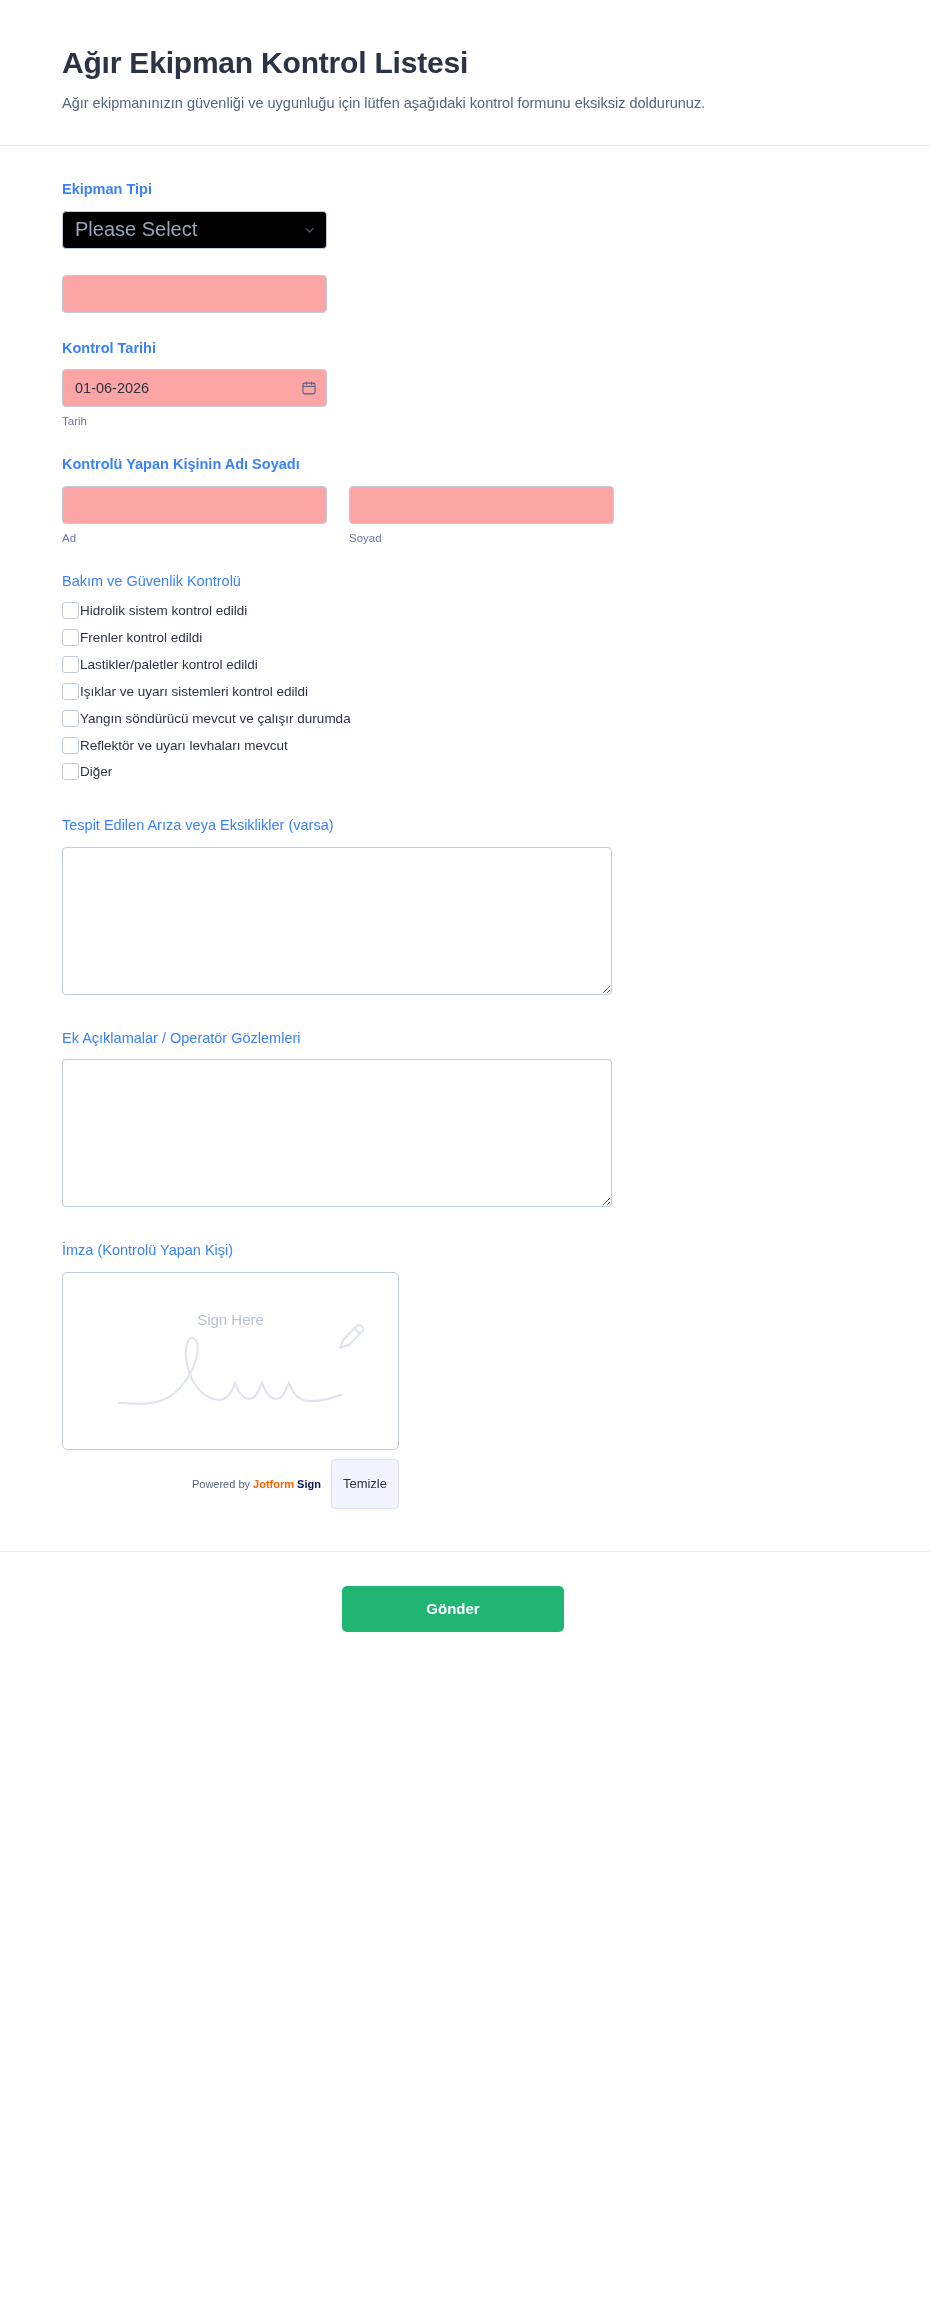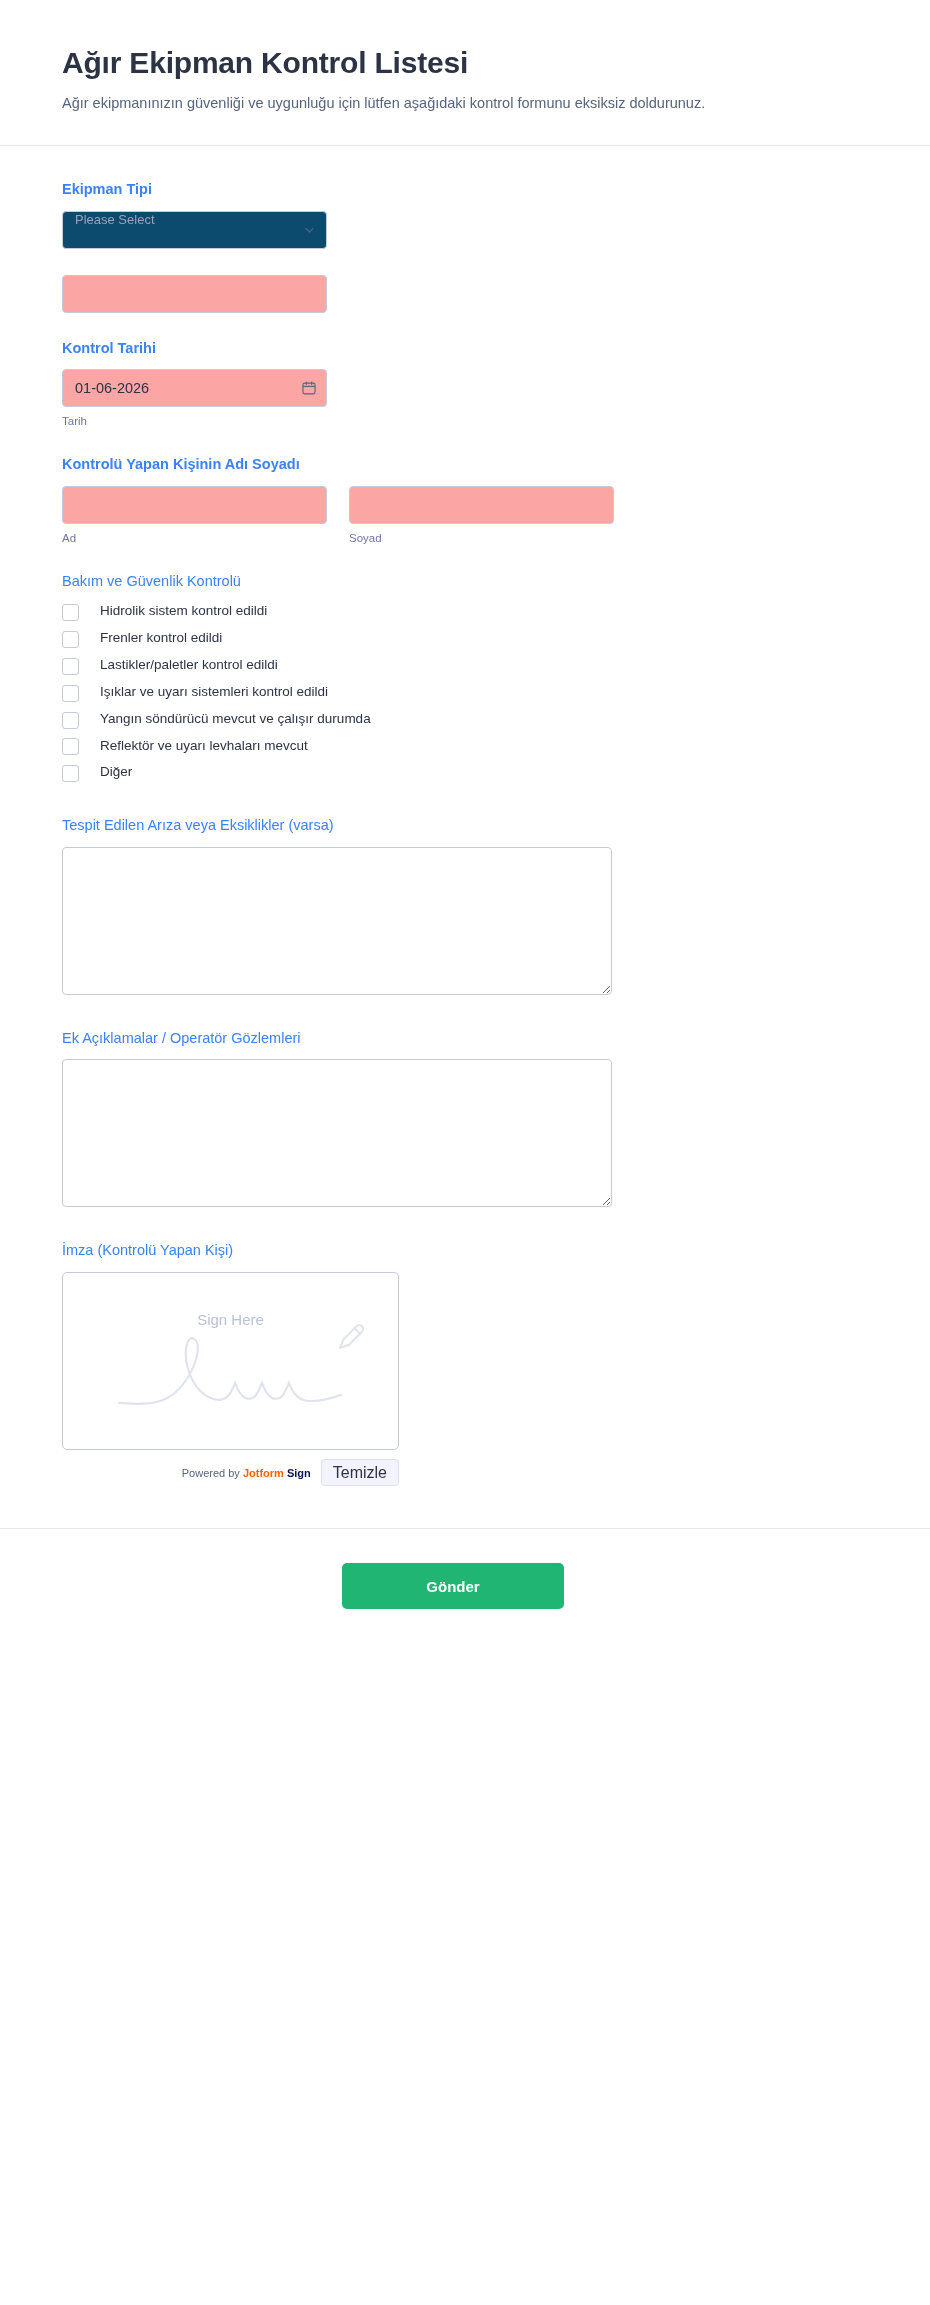--- a/index.html
+++ b/index.html
@@ -83,24 +83,25 @@
 
   .w-short { width: 265px; }
 
   
   .select-wrap { position: relative; width: 265px; }
   .select-box {
     width: 100%;
     height: 38px;
     border: 1px solid #c3cad9;
     border-radius: 4px;
-    background: #0c4a6e;
-    display: flex;
+    background: #000000;
+    display: flex;
+    align-items: center;
     padding: 0 12px;
-    font-size: 13px;
+    font-size: 20px;
     color: #9aa3b9;
     cursor: pointer;
   }
   .chevron {
     position: absolute;
     right: 11px;
     top: 50%;
     transform: translateY(-50%);
     pointer-events: none;
     line-height: 0;
@@ -119,22 +120,22 @@
   }
 
   
   .name-row { display: flex; gap: 22px; }
   .name-col { flex: 1 1 0; max-width: 265px; }
 
   
   .check-list { margin-top: 2px; }
   .check-item {
     display: flex;
-    align-items: flex-end;
-    gap: 21px;
+    align-items: flex-start;
+    gap: 1px;
     margin-bottom: 8px;
     cursor: pointer;
   }
   .check-box {
     width: 17px;
     height: 17px;
     border: 1px solid #c3cad9;
     border-radius: 3px;
     background: #fff;
     flex: 0 0 auto;
@@ -203,26 +204,26 @@
   }
   .powered {
     font-size: 11px;
     color: #57647e;
     white-space: nowrap;
     margin-left: 12px;
   }
   .powered .jf-brand { font-weight: bold; color: #ff6100; }
   .powered .jf-sign { font-weight: bold; color: #0a1551; }
   .clear-btn {
-    font-size: 16px;
+    font-size: 13px;
     color: #2c3345;
     background: #f3f3fe;
     border: 1px solid #dcdff5;
     border-radius: 4px;
-    padding: 3px 11px;
+    padding: 16px 11px;
     cursor: pointer;
     font-family: "Liberation Sans", sans-serif;
     line-height: 1.2;
   }
 
   
   .form-footer {
     margin-top: 42px;
     border-top: 1px solid #e6e9ef;
     padding: 34px 86px 46px 62px;

